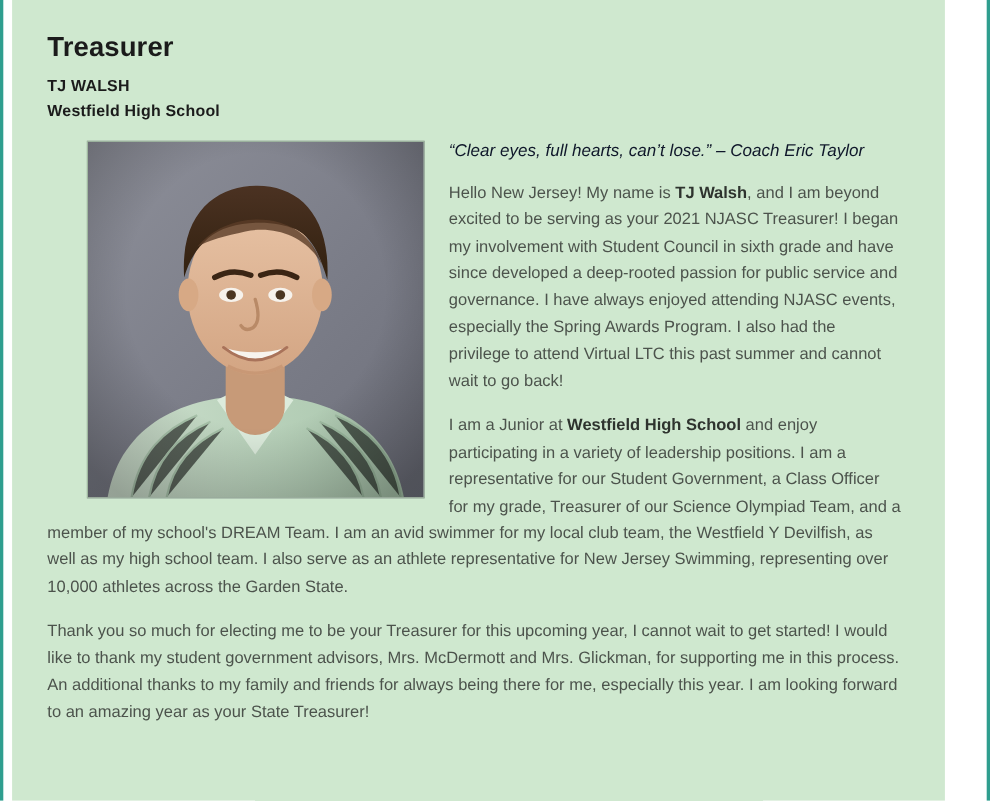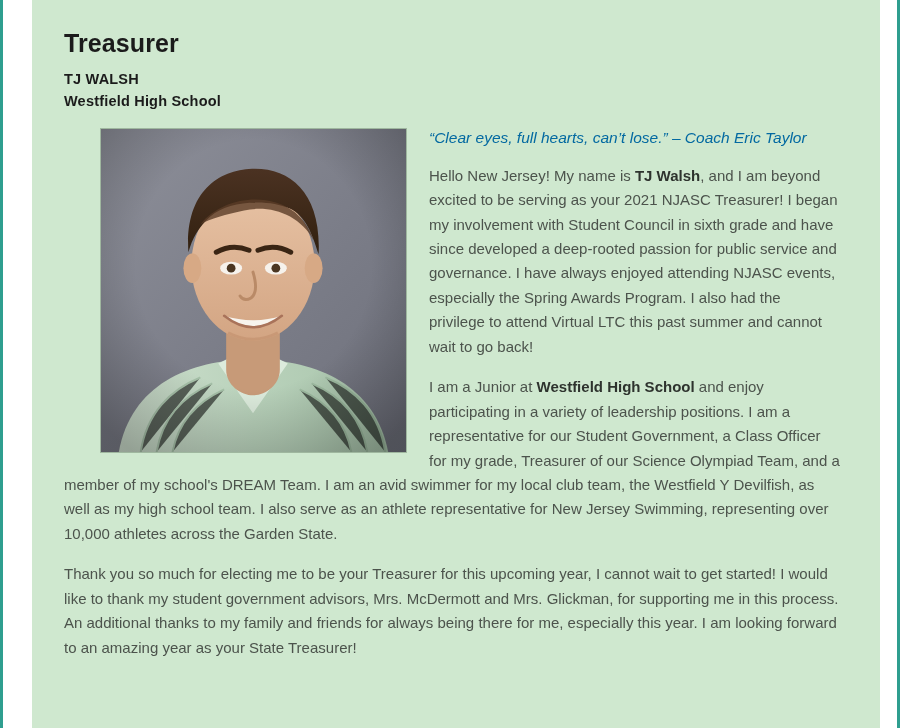--- a/index.html
+++ b/index.html
@@ -26,21 +26,21 @@
     top: 0;
     bottom: 0;
     width: 3px;
     background: #2f9e8f;
   }
   .edge-rule.left  { left: 0; }
   .edge-rule.right { right: 0; }
 
   .card {
     position: absolute;
-    left: 32px;
+    left: 11px;
     top: 0;
     width: 848px;
     height: 728px;
     background: #cfe8cf;
   }
 
   .inner {
     padding: 30px 40px 0 32px;
   }
 
@@ -74,21 +74,21 @@
     margin: 2px 22px 8px 36px;
     border: 1px solid #9fb79f;
     overflow: hidden;
     background: #7d7f8a;
   }
   .portrait svg { display: block; width: 100%; height: 100%; }
 
   .quote {
     font-style: italic;
     font-size: 15.5px;
-    color: #0369a1;
+    color: #0f172a;
     line-height: 1.5;
     margin: 0 0 14px 0;
   }
 
   p.para {
     font-size: 15px;
     color: #4c534c;
     line-height: 1.63;
     margin: 0 0 16px 0;
   }

